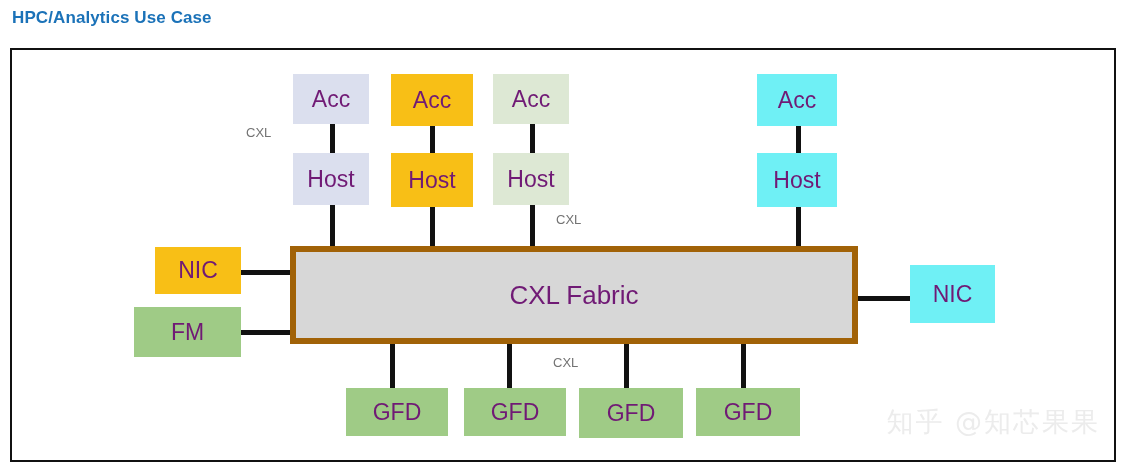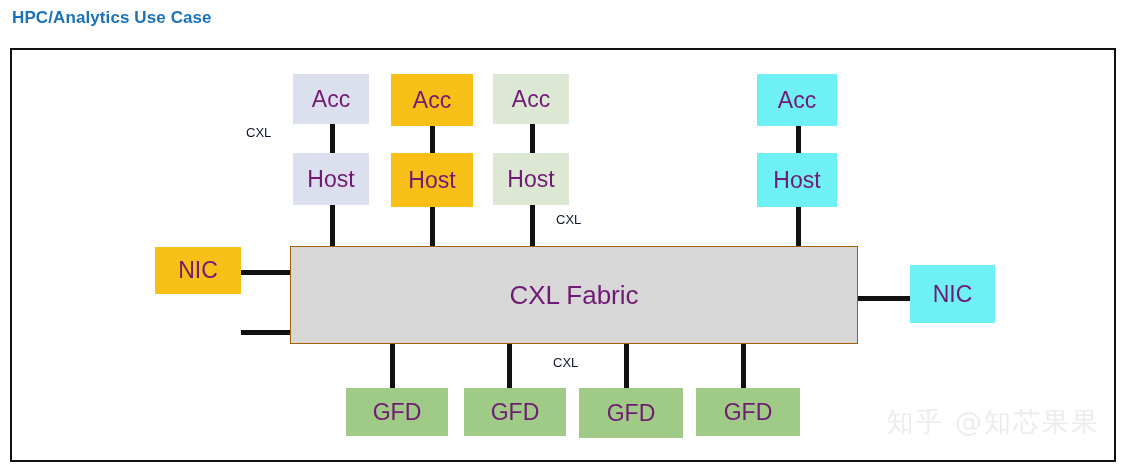--- a/index.html
+++ b/index.html
@@ -48,36 +48,36 @@
     color: #701a75;
     font-size: 23px;
     line-height: 1;
     white-space: nowrap;
     font-family: Liberation Sans, sans-serif;
     z-index: 3;
   }
 
   .node.fabric {
     font-size: 26px;
-    border: 1px solid #a16207;
+    border: 6px solid #a16207;
     justify-content: center;
   }
 
   .link {
     position: absolute;
     background: #111111;
     z-index: 1;
   }
   .link.v { width: 5px; }
   .link.h { height: 5px; }
 
   .edge-label {
     position: absolute;
     font-size: 13px;
-    color: #0f172a;
+    color: #737373;
     font-family: "Liberation Sans", sans-serif;
     white-space: nowrap;
     z-index: 4;
   }
 
   #watermark {
     position: absolute;
     right: 14px;
     bottom: 20px;
     font-size: 27px;
@@ -138,20 +138,23 @@
   <div class="node" style="left:481px; top:103px; width:76px; height:52px; background:#dde8d4;">
     <span>Host</span>
   </div>
   <div class="node" style="left:745px; top:103px; width:80px; height:54px; background:#6ff0f5;">
     <span>Host</span>
   </div>
 
   <div class="node" style="left:143px; top:197px; width:86px; height:47px; background:#f8bf16;">
     <span>NIC</span>
   </div>
+  <div class="node" style="left:122px; top:257px; width:107px; height:50px; background:#9fcb86;">
+    <span>FM</span>
+  </div>
 
   <div class="node fabric" style="left:278px; top:196px; width:568px; height:98px; background:#d7d7d7;">
     <span>CXL Fabric</span>
   </div>
 
   <div class="node" style="left:898px; top:215px; width:85px; height:58px; background:#6ff0f5;">
     <span>NIC</span>
   </div>
 
   <div class="node" style="left:334px; top:338px; width:102px; height:48px; background:#9fcb86;">

